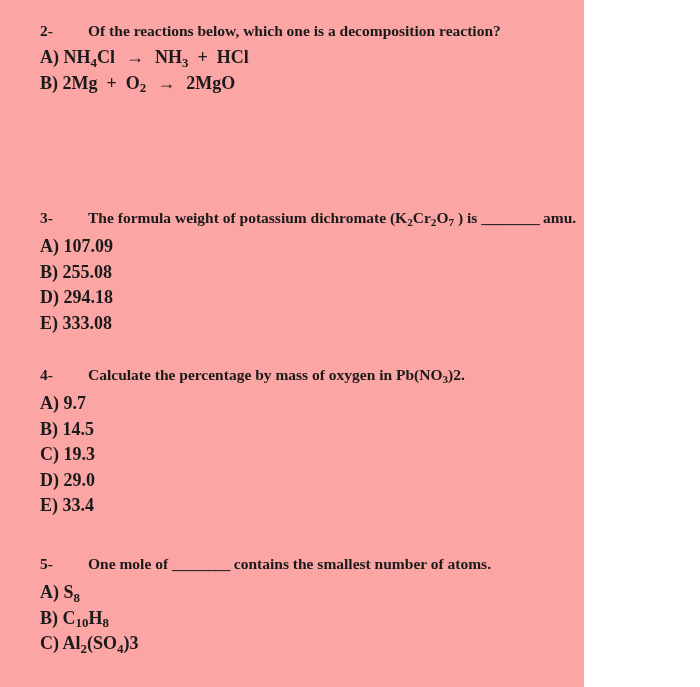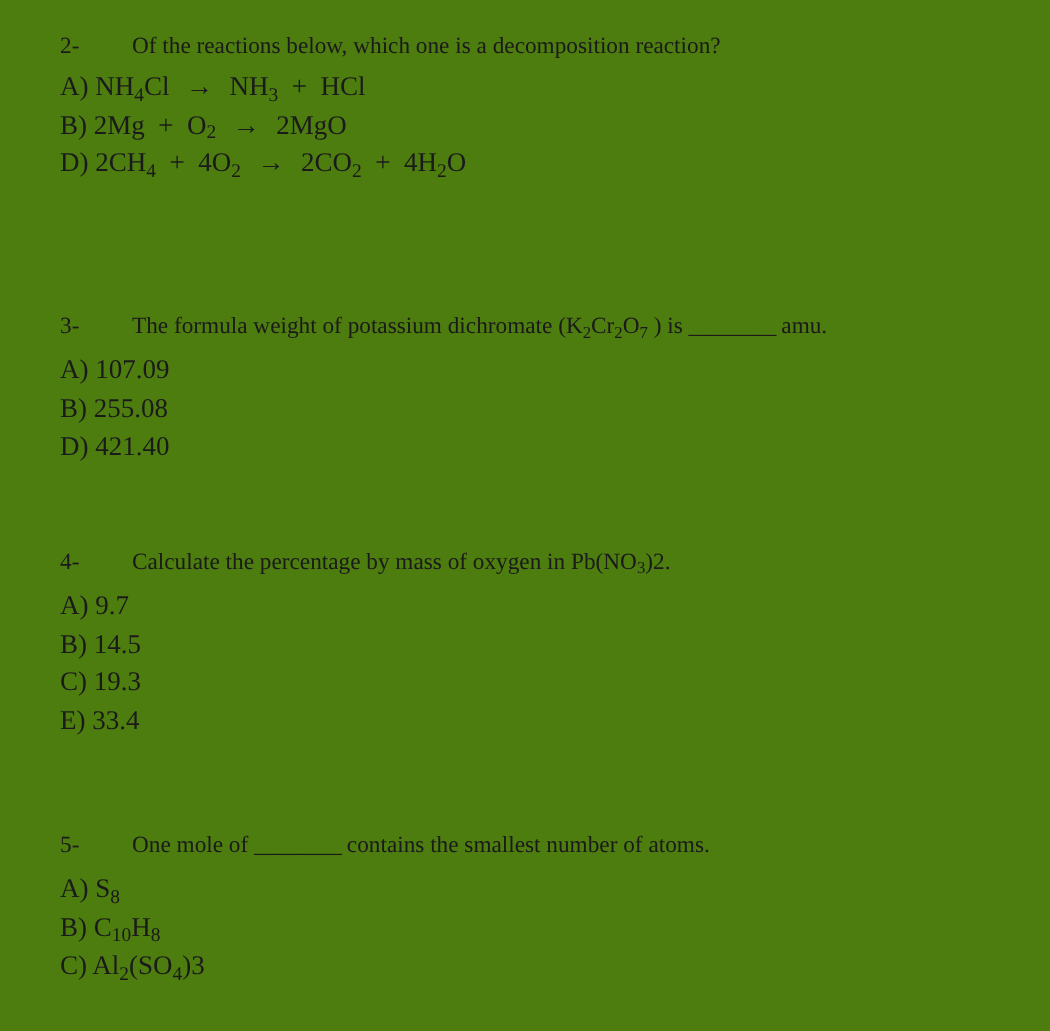--- a/index.html
+++ b/index.html
@@ -14,23 +14,24 @@
     font-family: "Liberation Serif", "DejaVu Serif", serif;
     color: #1a1a1a;
     overflow: hidden;
     position: relative;
     -webkit-font-smoothing: antialiased;
   }
   .page {
     position: absolute;
     left: 0;
     top: 0;
-    width: 700px;
+    width: 584px;
     height: 687px;
-    background: #4d7c0f;
+    background: #fca5a5;
+    font-weight: bold;
   }
   .question-block {
     position: absolute;
     left: 40px;
     width: 640px;
   }
   .stem {
     font-size: 15.5px;
     line-height: 25px;
     white-space: nowrap;
@@ -82,62 +83,66 @@
       <span class="opt-label">A)</span>
       <span class="opt-text">NH<sub>4</sub>Cl&nbsp; <span class="arrow">→</span> &nbsp;NH<sub>3</sub>&nbsp; + &nbsp;HCl</span>
     </div>
 
     <div class="option">
       <span class="opt-label">B)</span>
       <span class="opt-text">2Mg&nbsp; + &nbsp;O<sub>2</sub>&nbsp; <span class="arrow">→</span> &nbsp;2MgO</span>
     </div>
 
 
-    <div class="option">
-      <span class="opt-label">D)</span>
-      <span class="opt-text">2CH<sub>4</sub>&nbsp; + &nbsp;4O<sub>2</sub>&nbsp; <span class="arrow">→</span> &nbsp;2CO<sub>2</sub>&nbsp; + &nbsp;4H<sub>2</sub>O</span>
-    </div>
 
   </div>
 
   <div class="question-block" style="top:205px;">
     <div class="stem">
       <span class="qnum">3-</span><span class="stem-text"><span>The formula weight of potassium dichromate (K</span><sub>2</sub><span>Cr</span><sub>2</sub><span>O</span><sub>7</sub><span> ) is </span><span class="blank">________</span><span> amu.</span></span>
     </div>
 
     <div class="option" style="margin-top:4px;">
       <span class="opt-label">A)</span>
       <span class="opt-text">107.09</span>
     </div>
     <div class="option">
       <span class="opt-label">B)</span>
       <span class="opt-text">255.08</span>
     </div>
     <div class="option">
       <span class="opt-label">D)</span>
-      <span class="opt-text">421.40</span>
+      <span class="opt-text">294.18</span>
+    </div>
+    <div class="option">
+      <span class="opt-label">E)</span>
+      <span class="opt-text">333.08</span>
     </div>
   </div>
 
   <div class="question-block" style="top:362px;">
     <div class="stem">
       <span class="qnum">4-</span><span class="stem-text"><span>Calculate the percentage by mass of oxygen in Pb(NO</span><sub>3</sub><span>)2.</span></span>
     </div>
 
     <div class="option" style="margin-top:4px;">
       <span class="opt-label">A)</span>
       <span class="opt-text">9.7</span>
     </div>
     <div class="option">
       <span class="opt-label">B)</span>
       <span class="opt-text">14.5</span>
     </div>
     <div class="option">
       <span class="opt-label">C)</span>
       <span class="opt-text">19.3</span>
+    </div>
+    <div class="option">
+      <span class="opt-label">D)</span>
+      <span class="opt-text">29.0</span>
     </div>
     <div class="option">
       <span class="opt-label">E)</span>
       <span class="opt-text">33.4</span>
     </div>
   </div>
 
   <div class="question-block" style="top:551px;">
     <div class="stem">
       <span class="qnum">5-</span><span class="stem-text"><span>One mole of </span><span class="blank">________</span><span> contains the smallest number of atoms.</span></span>

